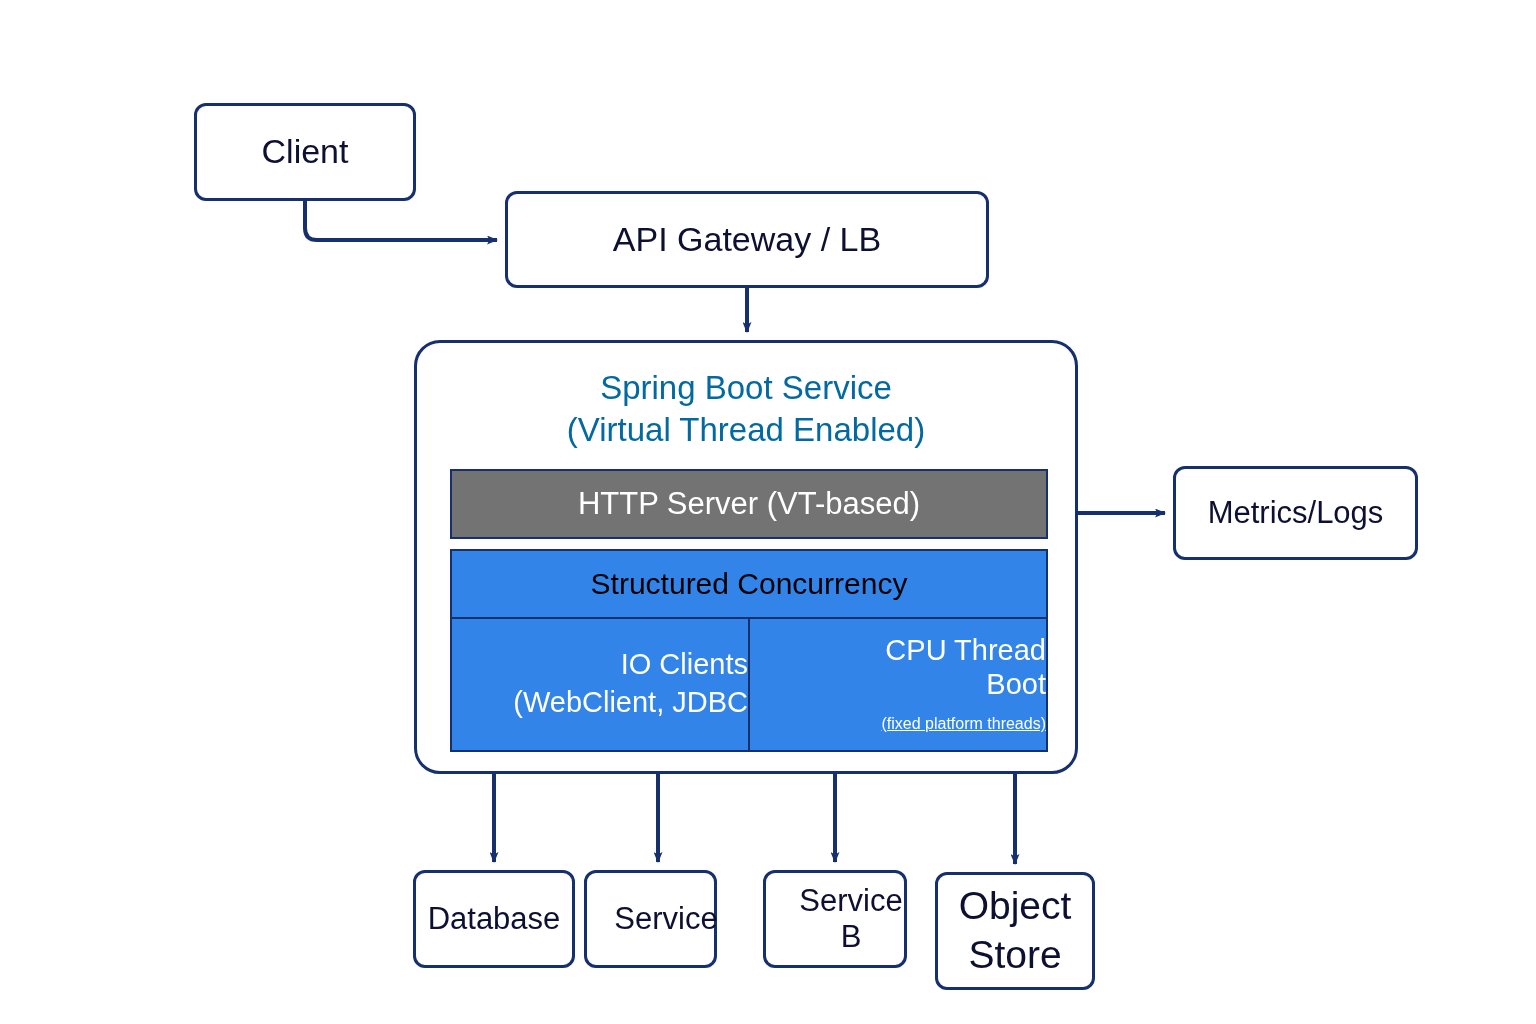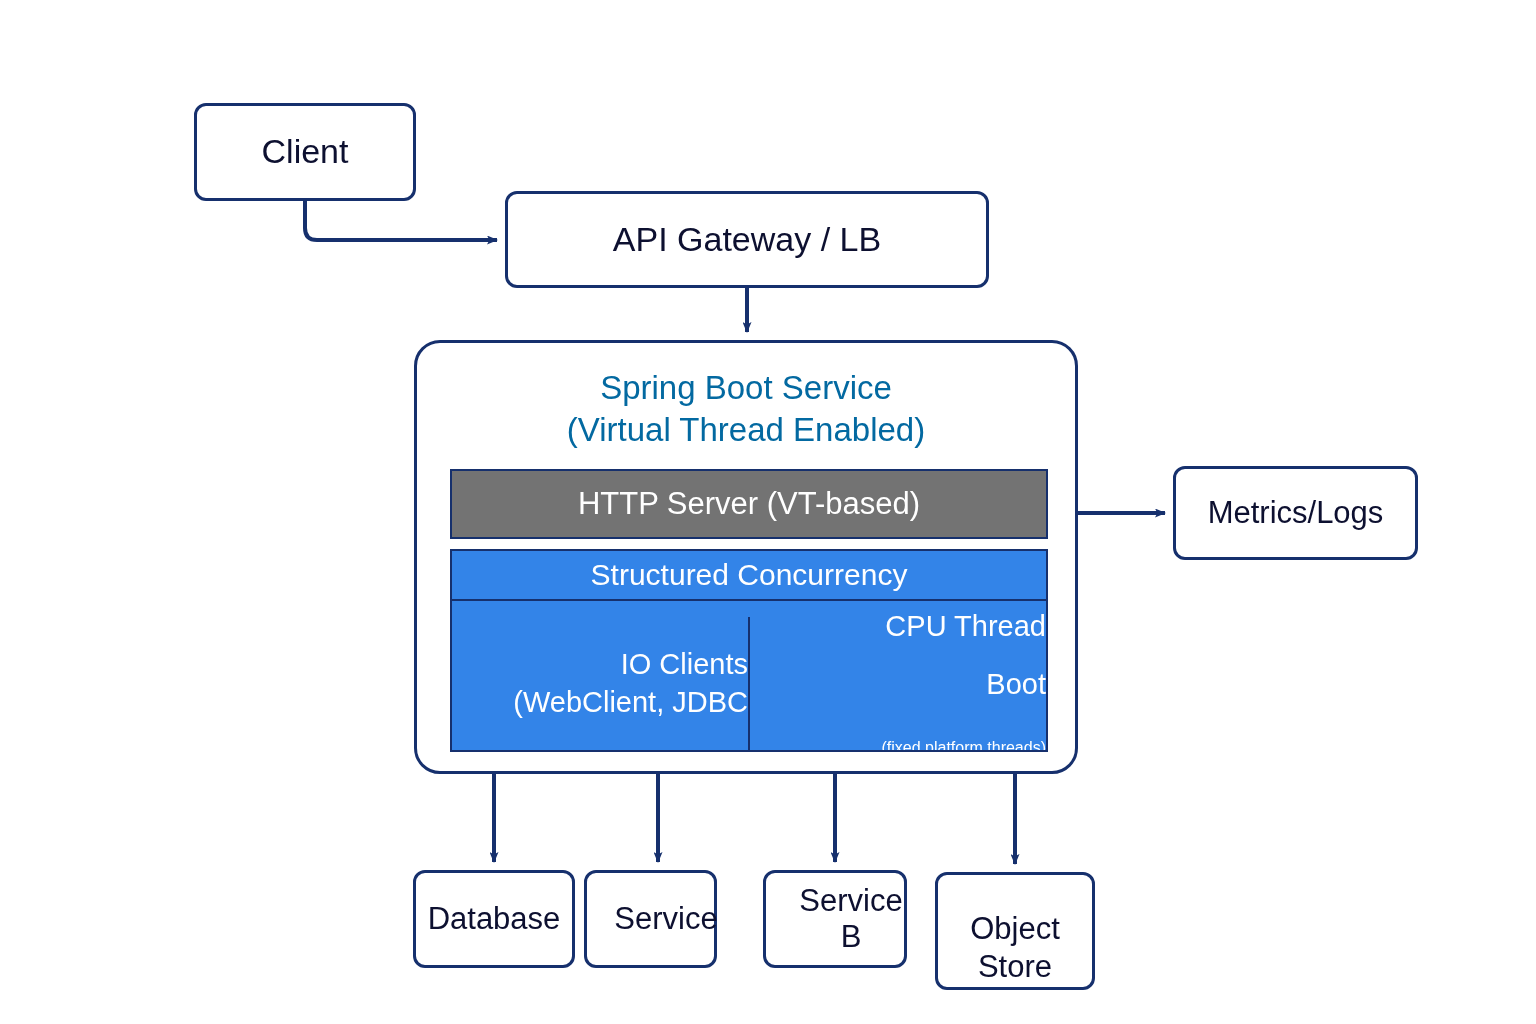--- a/index.html
+++ b/index.html
@@ -95,23 +95,23 @@
     left: 33px; top: 206px; width: 598px; height: 203px;
     background: #3384e8;
     border: 2px solid #16306d;
     box-sizing: border-box;
     position: absolute;
     display: block;
     overflow: hidden;
   }
   #structured {
     position: absolute;
-    left: 0; top: 0; right: 0; height: 50px;
+    left: 0; top: 0; right: 0; height: 68px;
     display: flex; align-items: center; justify-content: center;
-    color: #ffffff;
+    color: #000000;
     font-size: 30px;
     border-bottom: 2px solid #16306d;
     box-sizing: border-box;
   }
   #cells {
     position: absolute;
     left: 0; right: 0; top: 66px; bottom: 0;
     display: flex;
   }
   .cell {
@@ -128,21 +128,20 @@
     border-right: 2px solid #16306d;
     font-size: 29px;
     line-height: 1.3;
   }
   #cell-io .overflow-line {
     white-space: nowrap;
   }
   #cell-cpu {
     font-size: 29px;
     line-height: 1.16;
-    gap: 24px;
   }
   #cell-cpu .small {
     font-size: 16px;
     line-height: 1.2;
     margin-top: 12px;
     white-space: nowrap;
     text-decoration: underline;
   }
 
   
@@ -155,23 +154,22 @@
     font-size: 31px;
     padding-left: 31px;
   }
   #service-b {
     left: 763px; top: 870px; width: 144px; height: 98px;
     font-size: 31px;
     padding-left: 32px;
   }
   #object-store {
     left: 935px; top: 872px; width: 160px; height: 118px;
-    font-size: 31px;
+    font-size: 39px;
     line-height: 1.25;
-    align-items: flex-end;
   }
   #object-store .l2 { display: block; }
 </style>
 </head>
 <body>
 
 <div id="canvas">
 
   <svg class="edges" viewBox="0 0 1536 1024">
     <defs>

